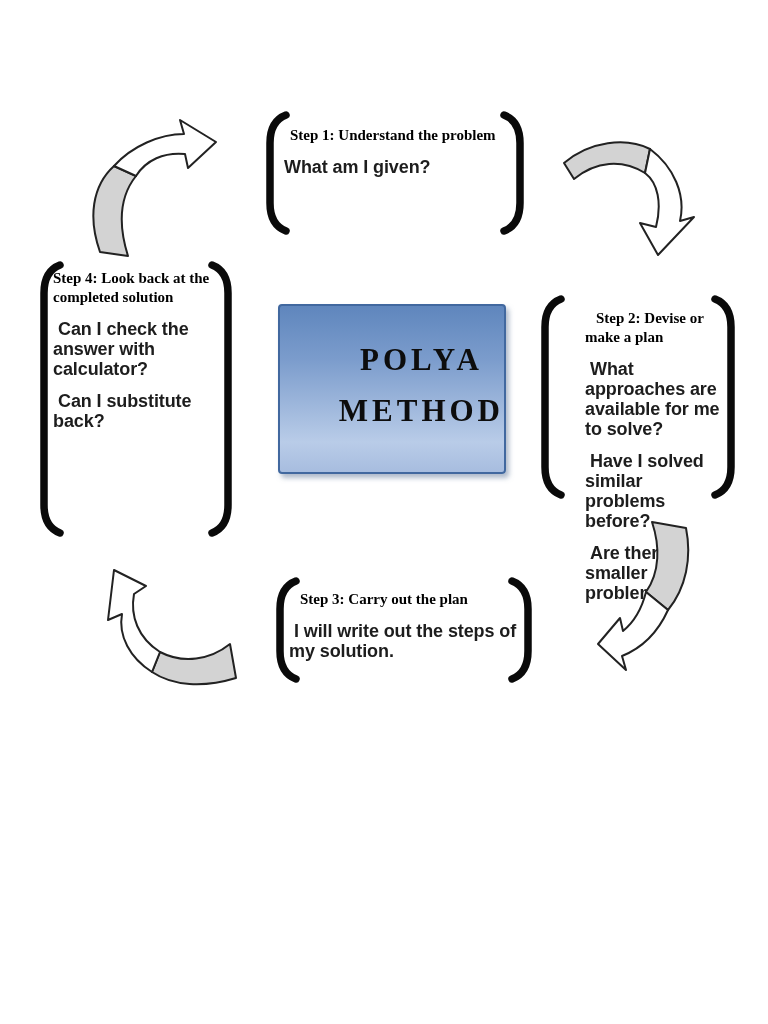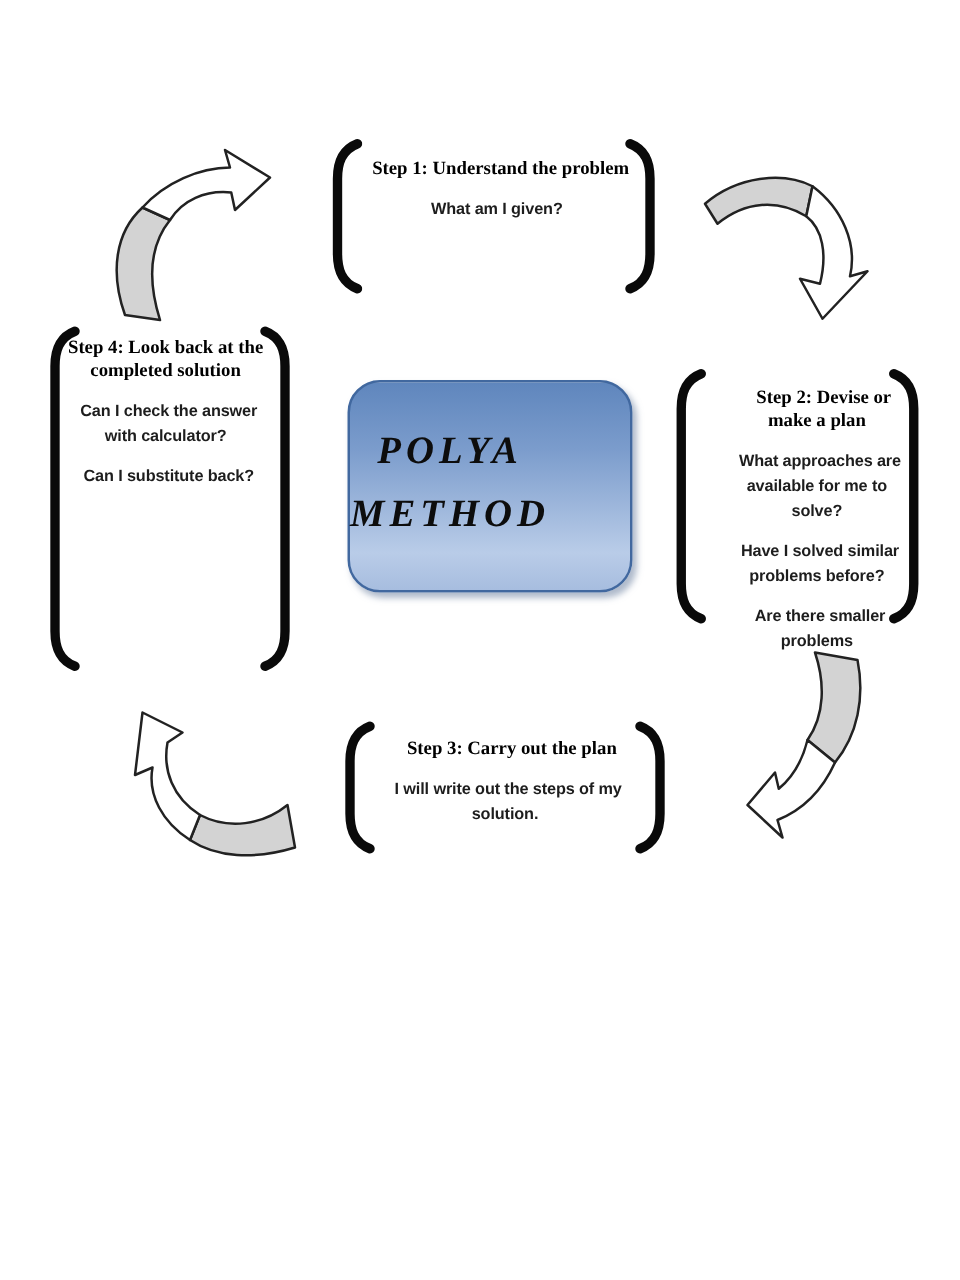--- a/index.html
+++ b/index.html
@@ -4,42 +4,42 @@
 <style>
   html,body{margin:0;padding:0;background:#ffffff;}
   .page{position:relative;width:768px;height:1024px;background:#fff;overflow:hidden;
         font-family:"Liberation Sans",sans-serif;}
   
   .step-group{position:absolute;}
   .bracket{position:absolute;top:0;}
   .bracket-left{left:0;}
   .bracket-right{right:0;}
   .bracket path{fill:none;stroke:var(--bracket,#0a0a0a);stroke-width:7.5;stroke-linecap:round;}
-  .step-content{position:relative;margin:0 17px;text-align:center;}
+  .step-content{position:relative;margin:0 17px;}
   .step-header{font-family:"Liberation Serif",serif;font-weight:bold;font-size:15px;
                line-height:19px;color:#000;margin:0;}
   .step-header.indent{text-indent:11px;}
-  .step-line{font-family:"Liberation Sans",sans-serif;font-weight:700;font-size:13px;
+  .step-line{font-family:"Liberation Sans",sans-serif;font-weight:700;font-size:18px;
              line-height:20px;color:#1d1d1d;margin:12px 0 0 0;text-indent:5px;
              letter-spacing:-0.1px;}
   .s1{left:262px;top:110px;width:266px;height:126px;}
   .s1 .step-content{padding-top:16px;}
   .s2{left:537px;top:294px;width:202px;height:206px;}
   .s2 .step-content{padding-top:15px;margin-left:48px;}
   .s3{left:272px;top:576px;width:264px;height:108px;}
   .s3 .step-content{padding-top:14px;}
   .s4{left:36px;top:260px;width:200px;height:278px;}
   .s4 .step-content{padding-top:9px;margin-right:24px;}
   
   .center-box{position:absolute;left:278px;top:304px;width:228px;height:170px;
-      border-radius:26px;border:2px solid var(--box-border,#41689f);box-sizing:border-box;
+      border-radius:4px;border:2px solid var(--box-border,#41689f);box-sizing:border-box;
       background:linear-gradient(180deg,var(--box-top,#5f86bd) 0%,#7b9ccc 32%,
                  var(--box-bottom,#b9cce8) 82%,#a7bddf 100%);
       box-shadow:3px 4px 5px rgba(110,130,160,0.55);
-      display:flex;flex-direction:column;align-items:flex-start;justify-content:flex-start;font-style:italic;}
+      display:flex;flex-direction:column;align-items:flex-end;justify-content:flex-start;}
   .center-title{display:flex;flex-direction:column;align-items:center;gap:15px;
       padding-top:36px;font-family:"Liberation Serif",serif;font-weight:bold;
       font-size:31px;letter-spacing:4px;color:#0d0d0d;}
   
   .arrow{position:absolute;}
   .arrow path{stroke:var(--arrow-stroke,#222);stroke-width:2;stroke-linejoin:round;}
   .arrow .tail{fill:var(--arrow-fill,#d3d3d3);}
   .arrow .head{fill:#ffffff;}
   .a-tl{left:84px;top:118px;}
   .a-tr{left:556px;top:133px;}

